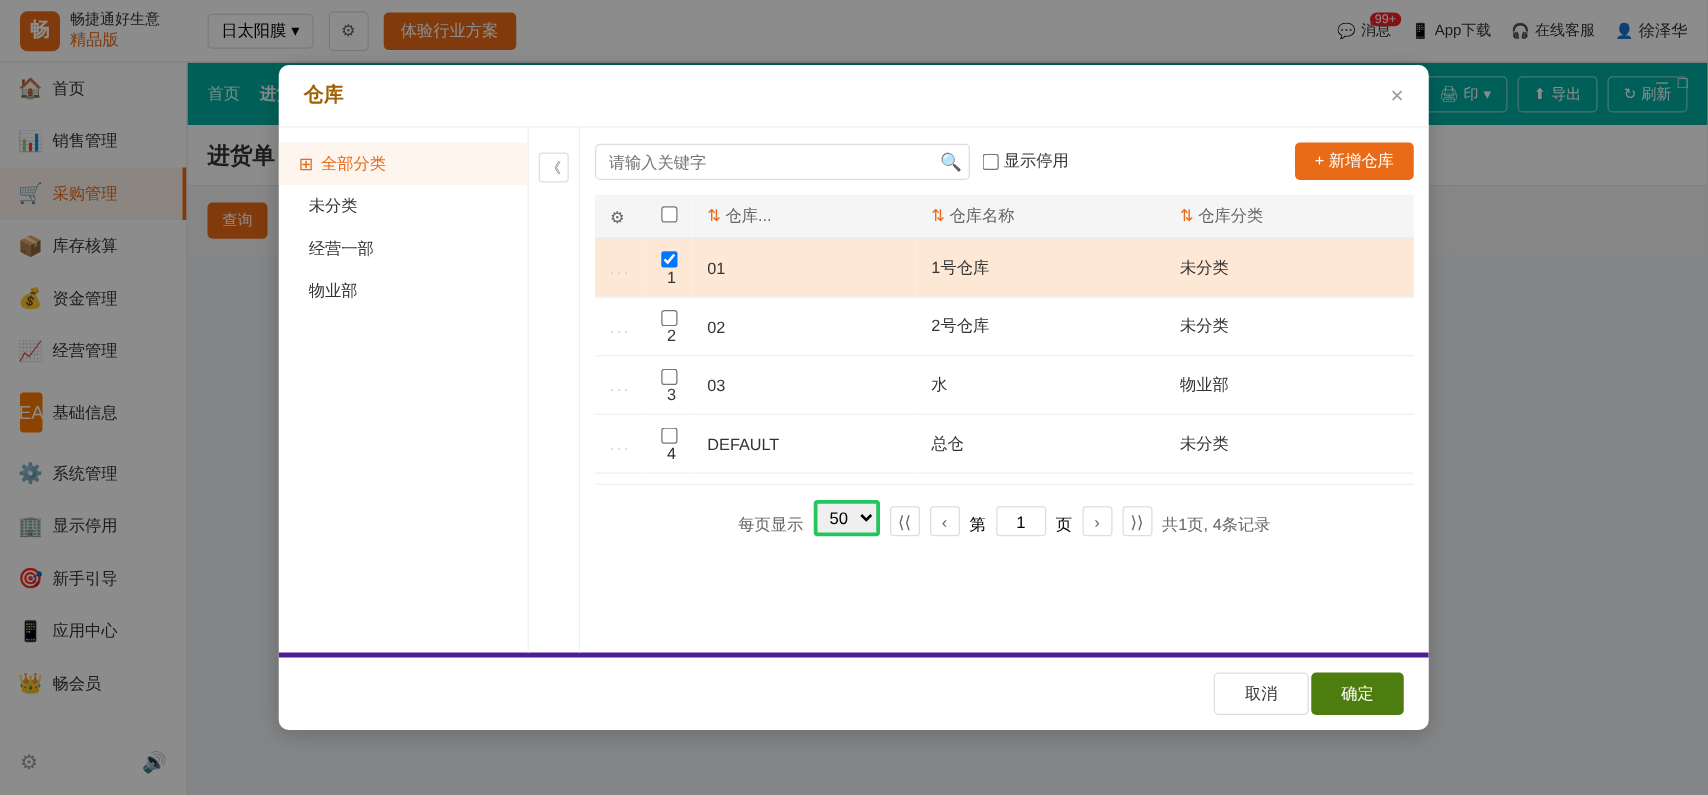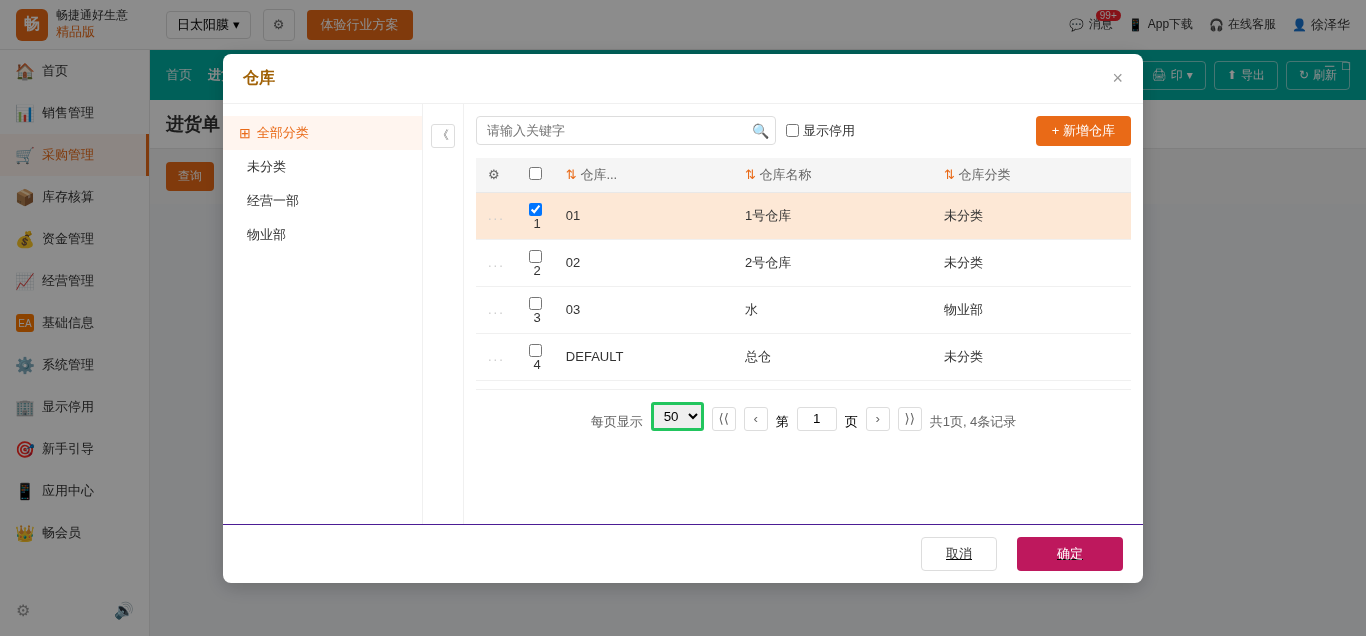--- a/index.html
+++ b/index.html
@@ -160,30 +160,30 @@
     .page-nav-btn {
       width: 24px; height: 24px; border: 1px solid #ddd; border-radius: 3px;
       display: flex; align-items: center; justify-content: center;
       cursor: pointer; color: #666; background: #fff;
     }
     .page-input { width: 40px; height: 24px; border: 1px solid #ddd; border-radius: 3px; text-align: center; }
     .page-info { color: #666; }
 
     
     .modal-footer {
-      padding: 12px 20px; border-top: 1px solid #4c1d95;
-      display: flex; justify-content: flex-end; gap: 20px; text-decoration: underline;
+      padding: 12px 20px; border-top: 4px solid #4c1d95;
+      display: flex; justify-content: flex-end; gap: 2px;
     }
     .cancel-btn {
       padding: 7px 24px; border: 1px solid #ddd; border-radius: 4px;
       background: #fff; cursor: pointer; font-size: 13px; color: #333;
     }
     .confirm-btn {
-      padding: 7px 40px; border: none; border-radius: 4px;
-      background: #be185d; color: white; cursor: pointer; font-size: 13px;
+      padding: 7px 24px; border: none; border-radius: 4px;
+      background: #4d7c0f; color: white; cursor: pointer; font-size: 13px;
     }
 
     
     .teal-bar {
       height: 50px; background: #00b0a3; display: flex; align-items: center;
       padding: 0 16px; gap: 16px;
     }
     .teal-bar-link { color: white; font-size: 13px; cursor: pointer; text-decoration: none; opacity: 0.9; }
     .teal-bar-link.active { font-weight: bold; opacity: 1; }
     .teal-bar-right { margin-left: auto; display: flex; gap: 8px; }
@@ -250,21 +250,21 @@
     </div>
     <div class="sidebar-item">
       <span class="sidebar-item-icon">💰</span>
       <span>资金管理</span>
     </div>
     <div class="sidebar-item">
       <span class="sidebar-item-icon">📈</span>
       <span>经营管理</span>
     </div>
     <div class="sidebar-item">
-      <span class="sidebar-item-icon" style="background:#ff7a00;color:white;border-radius:3px;font-size:10px;width:18px;height:18px;display:flex;align-items:center;justify-content:center;">EA</span>
+      <span class="sidebar-item-icon" style="background:#ff7a00;color:white;border-radius:3px;font-size:15px;width:18px;height:32px;display:flex;align-items:center;justify-content:center;">EA</span>
       <span>基础信息</span>
     </div>
     <div class="sidebar-item">
       <span class="sidebar-item-icon">⚙️</span>
       <span>系统管理</span>
     </div>
     <div class="sidebar-item">
       <span class="sidebar-item-icon">🏢</span>
       <span>显示停用</span>
     </div>

